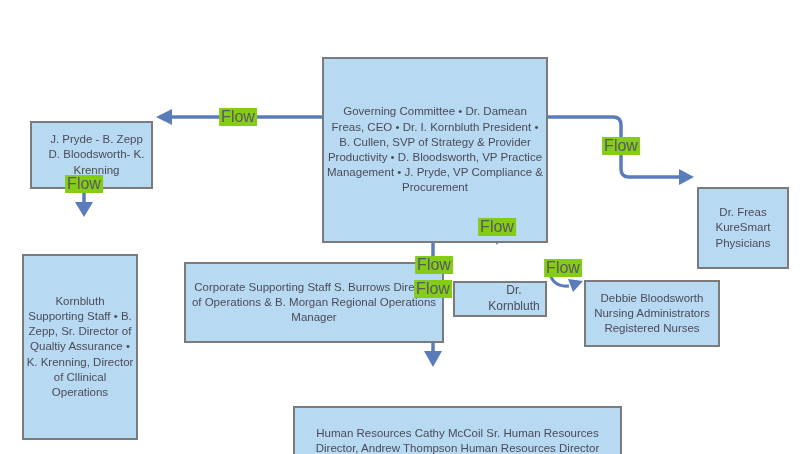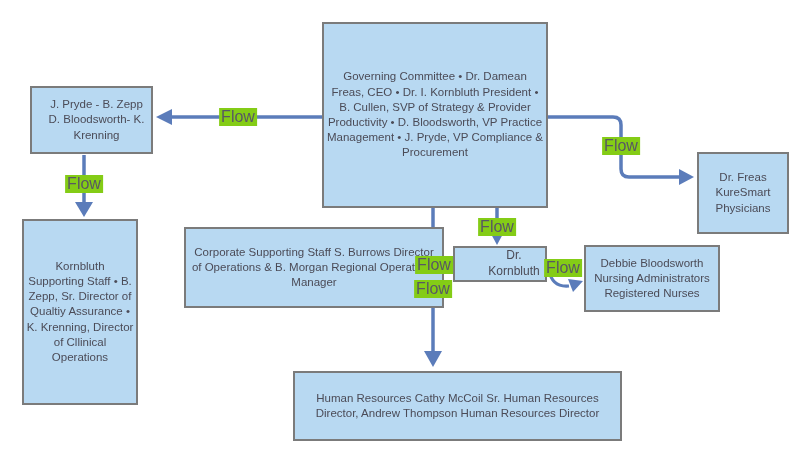--- a/index.html
+++ b/index.html
@@ -6,21 +6,21 @@
   .canvas{
     position:relative;width:800px;height:454px;background:#ffffff;
     font-family:"Liberation Sans",sans-serif;overflow:hidden;
   }
   svg.wires{position:absolute;left:0;top:0;width:800px;height:454px;}
   .node{
     position:absolute;box-sizing:border-box;
     background:#b8d9f2;border:2px solid #7b7b7b;
     display:flex;align-items:center;justify-content:center;
     text-align:center;color:#4b4b57;
-    font-size:11.5px;line-height:1.32;padding:2px;
+    font-size:11.5px;line-height:1.32;padding:2px;margin-top:35px;
   }
   .node.small{font-size:12px;}
   .flow-label{
     position:absolute;transform:translate(-50%,-50%);
     background:#84cc16;color:#585863;font-size:16px;
     padding:0 2px;white-space:nowrap;text-align:center;
   }
 </style>
 </head>
 <body>

